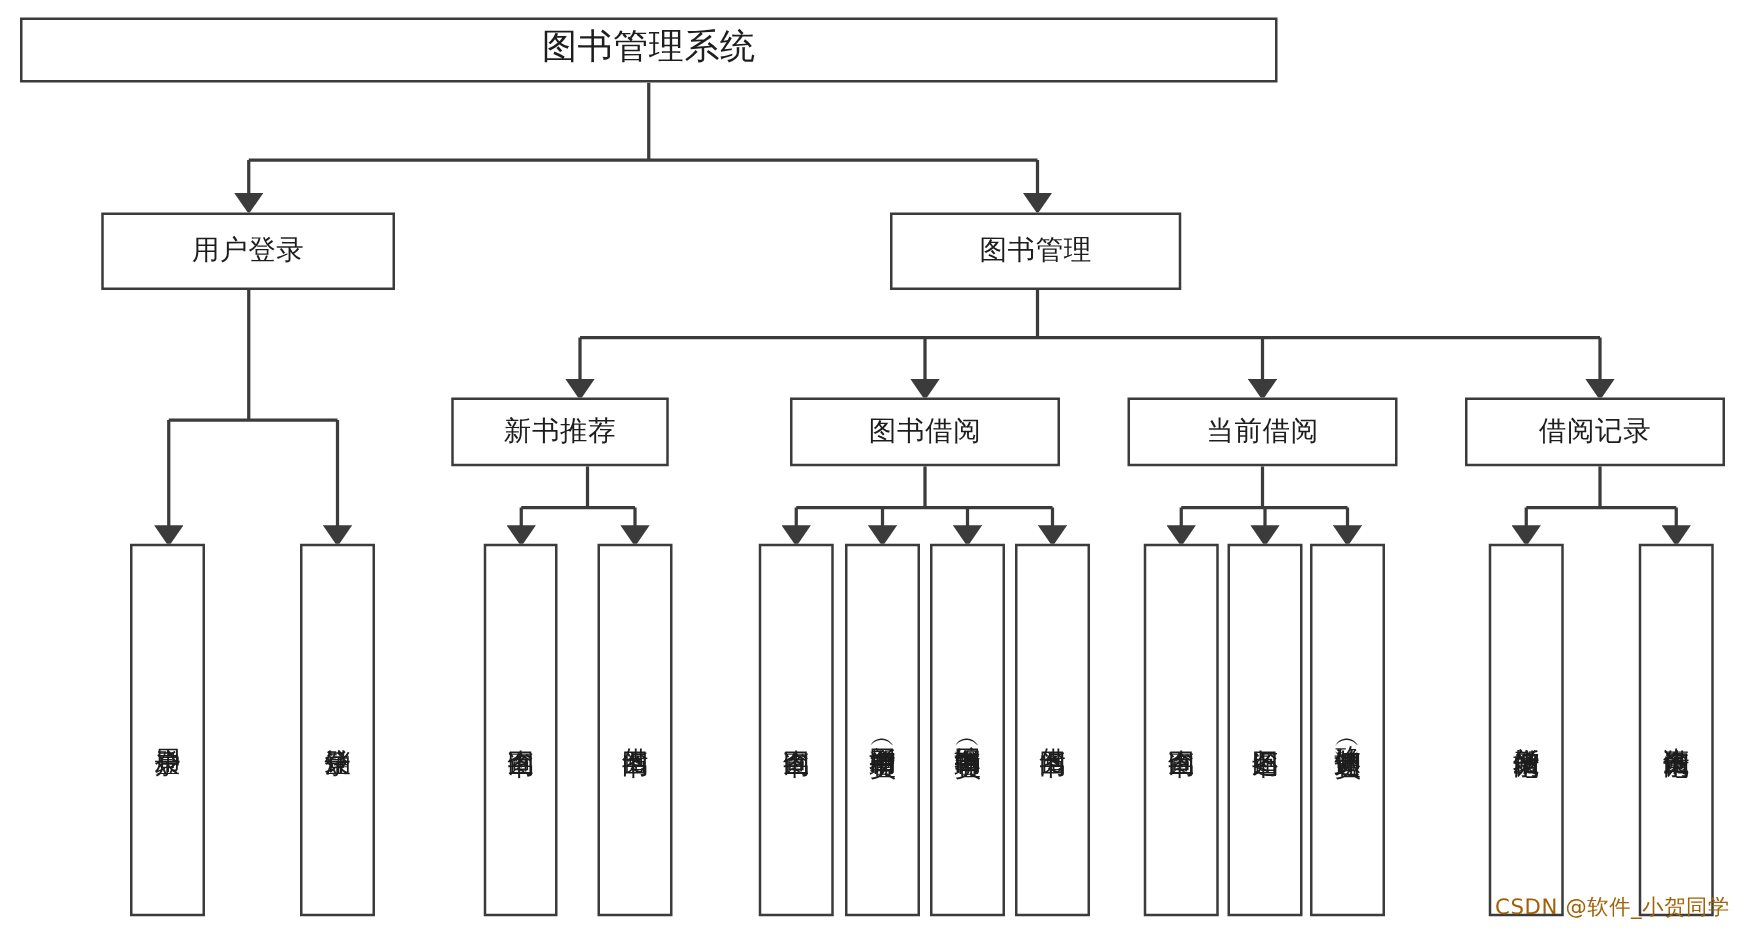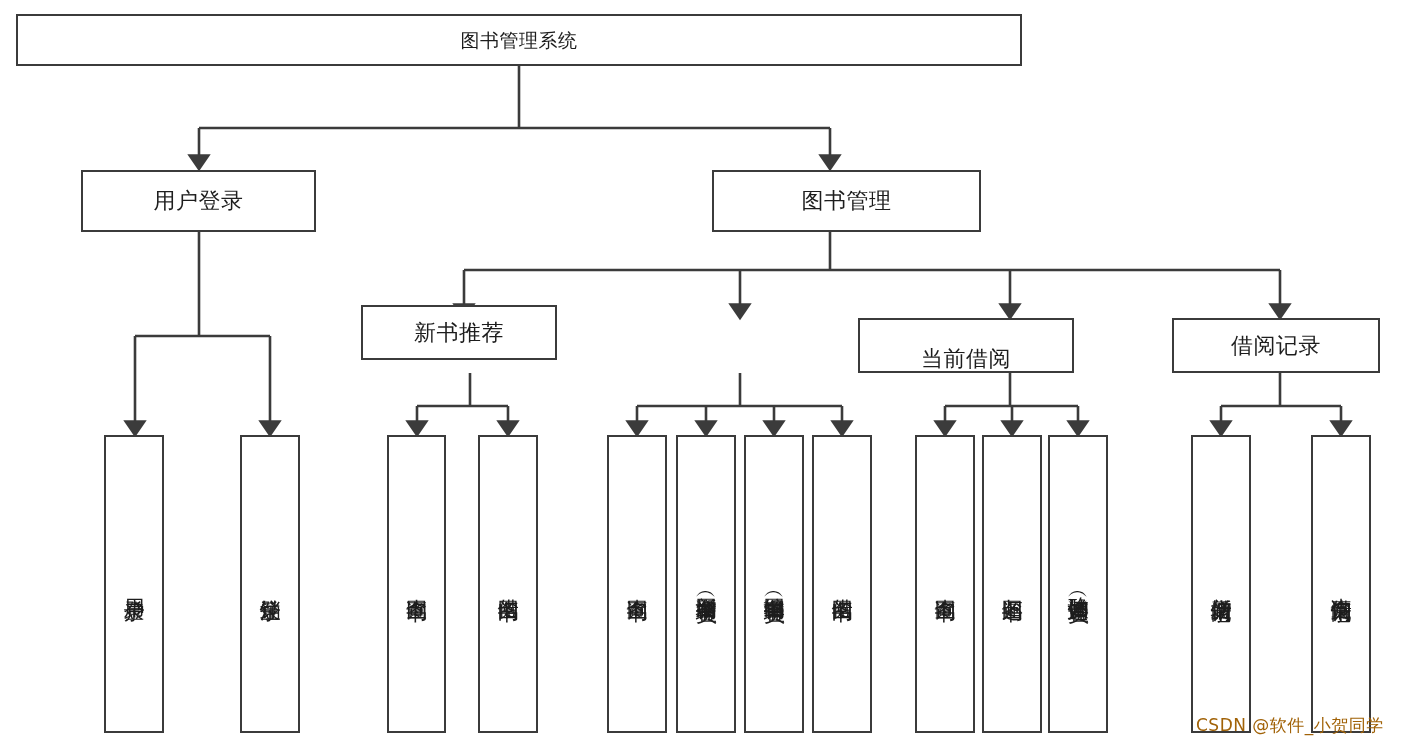--- a/index.html
+++ b/index.html
@@ -44,21 +44,22 @@
     text-align: center;
   }
   .node-box.vertical .node-label {
     writing-mode: vertical-rl;
     text-orientation: upright;
     font-size: 21px;
     line-height: 1.16;
     letter-spacing: 1px;
   }
   .node-box.root .node-label {
-    font-size: 19px;
+    font-size: 28px;
+    font-family: Liberation Mono, monospace;
   }
   .watermark {
     position: absolute;
     color: #a16207;
     font-size: 17px;
     letter-spacing: 0.5px;
     white-space: nowrap;
     pointer-events: none;
   }
 </style>
@@ -121,28 +122,31 @@
     </g>
   </svg>
 
   <div class="node-box root" style="left:16px; top:14px; width:1006px; height:52px;">
     <span class="node-label">图书管理系统</span>
   </div>
 
   <div class="node-box" style="left:81px; top:170px; width:235px; height:62px;">
     <span class="node-label">用户登录</span>
   </div>
-  <div class="node-box" style="left:712px; top:170px; width:269px; height:62px;">
+  <div class="node-box" style="left:712px; top:170px; width:233px; height:62px;">
     <span class="node-label">图书管理</span>
   </div>
 
-  <div class="node-box" style="left:361px; top:305px; width:196px; height:55px;">
+  <div class="node-box" style="left:361px; top:318px; width:174px; height:55px;">
     <span class="node-label">新书推荐</span>
   </div>
-  <div class="node-box" style="left:858px; top:318px; width:216px; height:55px;align-items:flex-end;">
+  <div class="node-box" style="left:632px; top:318px; width:216px; height:55px;">
+    <span class="node-label">图书借阅</span>
+  </div>
+  <div class="node-box" style="left:902px; top:318px; width:216px; height:55px;">
     <span class="node-label">当前借阅</span>
   </div>
   <div class="node-box" style="left:1172px; top:318px; width:208px; height:55px;">
     <span class="node-label">借阅记录</span>
   </div>
 
   <div class="node-box vertical" style="left:104px; top:435px; width:60px; height:298px;">
     <span class="node-label">用户登录</span>
   </div>
   <div class="node-box vertical" style="left:240px; top:435px; width:60px; height:298px;">

